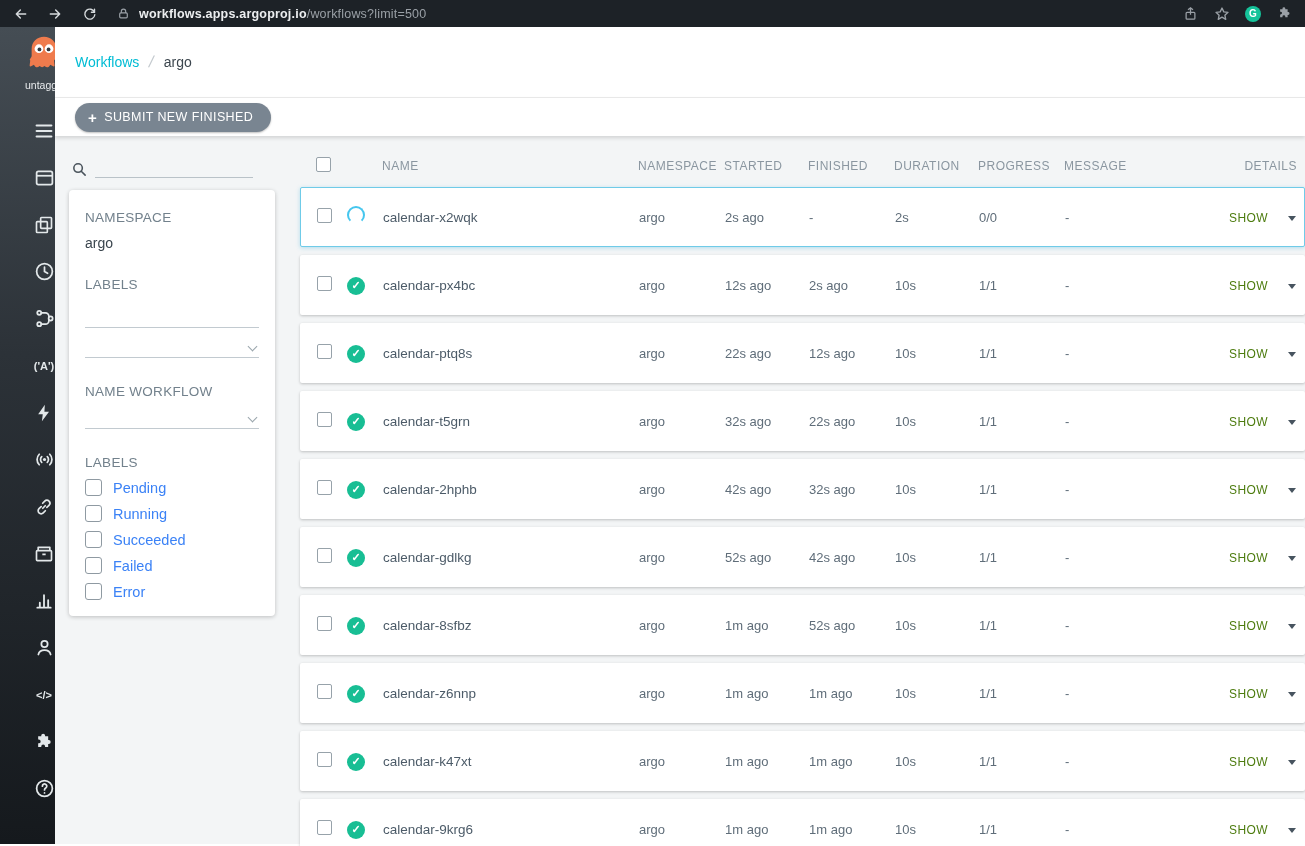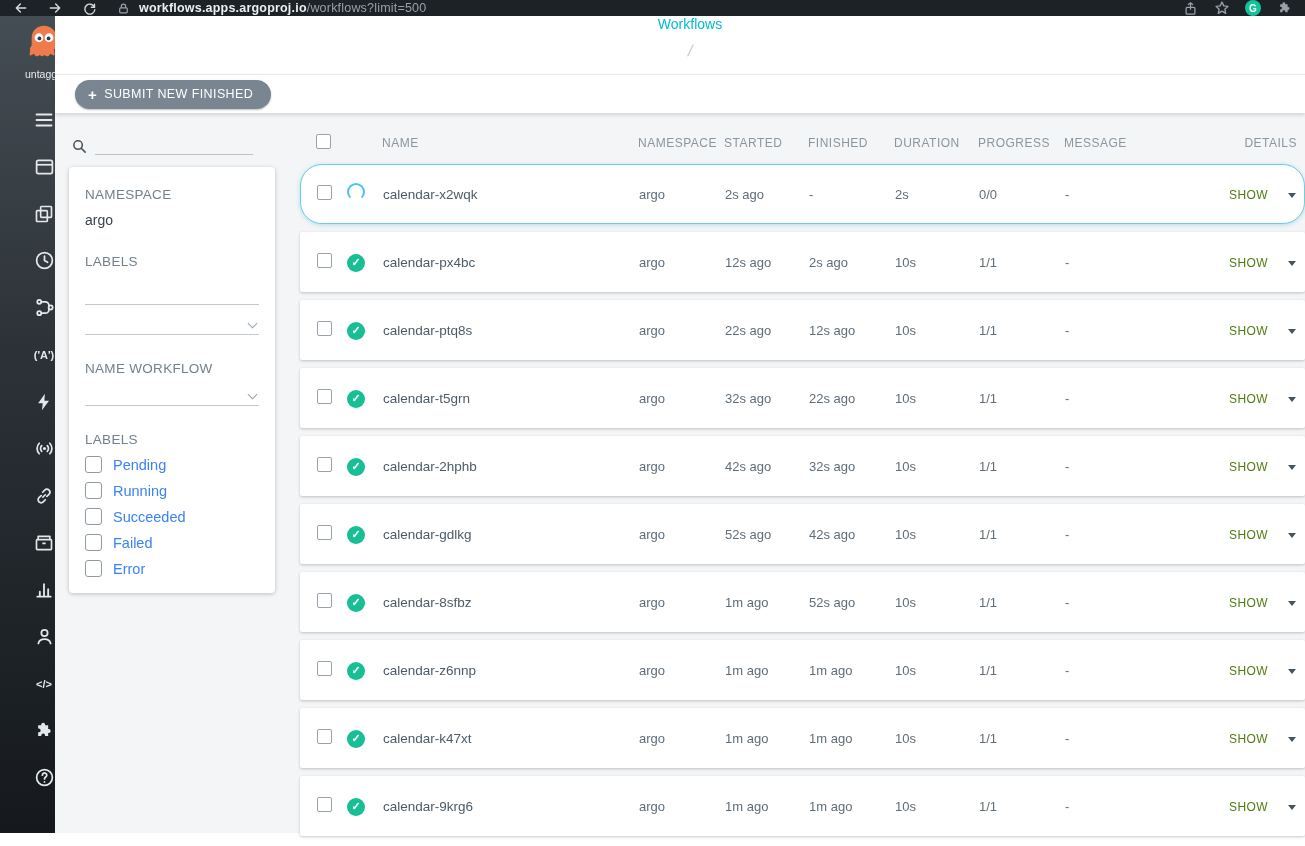--- a/index.html
+++ b/index.html
@@ -1,20 +1,20 @@
 <!DOCTYPE html>
 <html><head>
 <meta charset="utf-8">
 <style>
   * { box-sizing: border-box; margin: 0; padding: 0; }
   html, body { width: 1305px; height: 846px; overflow: hidden; background: #fff;
     font-family: "Liberation Sans", sans-serif; }
 
   
-  .browser-bar { height: 16px; background: #1d2227; display: flex; align-items: center;
+  .browser-bar { height: 27px; background: #1d2227; display: flex; align-items: center;
     padding: 0 12px; gap: 16px; }
   .bicon { display: inline-flex; align-items: center; justify-content: center;
     width: 18px; height: 18px; color: #d6dadd; }
   .bicon.dim { color: #9aa0a6; }
   .url-area { display: flex; align-items: center; gap: 7px; flex: 1; min-width: 0; }
   .url-text { font-size: 12.5px; letter-spacing: .2px; white-space: nowrap; }
   .url-text .host { color: #eceef0; font-weight: bold; }
   .url-text .path { color: #9aa0a6; font-weight: normal; }
   .right-icons { display: flex; align-items: center; gap: 14px; }
   .grammarly { width: 16px; height: 16px; border-radius: 50%; background: #15c39a;
@@ -29,22 +29,22 @@
     display: flex; flex-direction: column; align-items: center; padding-left: 33px; }
   .logo { margin-top: 7px; }
   .logo-label { color: #e8ebed; font-size: 10.5px; margin-top: 3px; }
   .nav-icons { margin-top: 16px; width: 100%; }
   .nav-icon { height: 47px; display: flex; align-items: center; justify-content: center;
     color: #e3e8ea; cursor: pointer; }
   .nav-icon .glyph-text { font-size: 11px; font-weight: bold; letter-spacing: 0; }
 
   .main { flex: 1; display: flex; flex-direction: column; min-width: 0; }
 
-  .breadcrumb-bar { height: 59px; background: #fff; display: flex; align-items: center;
-    padding-left: 20px; font-size: 14px; gap: 10px; border-bottom: 1px solid #ececec; flex-direction: column; }
+  .breadcrumb-bar { height: 71px; background: #fff; display: flex; align-items: center;
+    padding-left: 20px; font-size: 14px; gap: 10px; border-bottom: 1px solid #ececec; }
   .crumb-link { color: #00bcd4; cursor: pointer; }
   .crumb-sep { color: #c3c9ce; font-size: 16px; transform: skewX(-12deg); }
   .crumb-current { color: #3c464e; }
 
   .toolbar { height: 38px; background: #fff; display: flex; align-items: center;
     padding-left: 20px; box-shadow: 0 2px 4px rgba(0,0,0,.14); position: relative; z-index: 3; }
   .submit-btn { display: inline-flex; align-items: center; gap: 7px; background: #798591;
     color: #fff; border: none; border-radius: 16px; height: 29px; padding: 0 18px 0 13px;
     font-size: 12.5px; letter-spacing: .4px; font-family: "Liberation Sans", sans-serif;
     cursor: pointer; box-shadow: 0 1px 2px rgba(0,0,0,.25); }
@@ -80,21 +80,21 @@
   .grid { display: grid;
     grid-template-columns: 46px 36px 256px 86px 84px 86px 84px 86px 150px 1fr;
     align-items: center; }
   .table-header { height: 27px; margin-bottom: 8px; color: #8a96a0; font-size: 12px;
     letter-spacing: .5px; }
   .cell { padding-right: 8px; overflow: hidden; white-space: nowrap; }
   .c-check { padding-left: 16px; }
   .c-details { text-align: right; }
   .row { background: #fff; height: 60px; margin-bottom: 8px; border-radius: 2px;
     box-shadow: 0 1px 3px rgba(0,0,0,.22); border: 1px solid transparent; cursor: pointer; }
-  .row.active { border-color: #6fcbe8; box-shadow: 0 1px 4px rgba(59,175,218,.35); border-radius: 22px; }
+  .row.active { border-color: #6fcbe8; box-shadow: 0 1px 4px rgba(59,175,218,.35); }
   .checkbox { width: 15px; height: 15px; border: 1.5px solid #97a2aa; border-radius: 2px;
     background: #fff; display: inline-block; cursor: pointer; }
   .c-name { color: #4c5b68; font-size: 13.5px; }
   .c-data { color: #5f6d79; font-size: 13px; }
   .status-icon { width: 18px; height: 18px; border-radius: 50%; display: inline-flex;
     align-items: center; justify-content: center; }
   .status-icon.running { border: 2.5px solid #45c6ee; border-bottom-color: transparent;
     animation: spin 1.1s linear infinite; }
   .status-icon.succeeded { background: #18be94; }
   .status-icon.succeeded::after { content: "\2713"; color: #fff; font-size: 11px;

